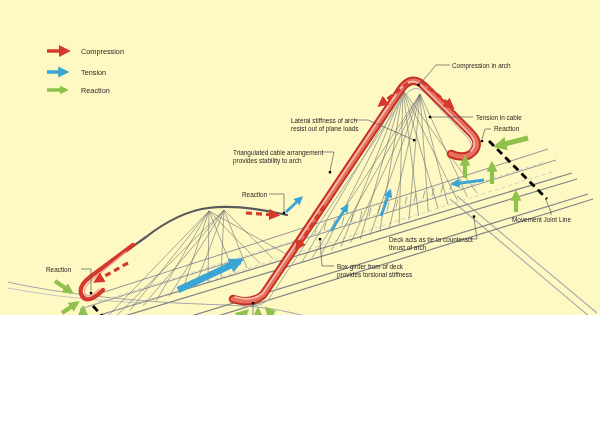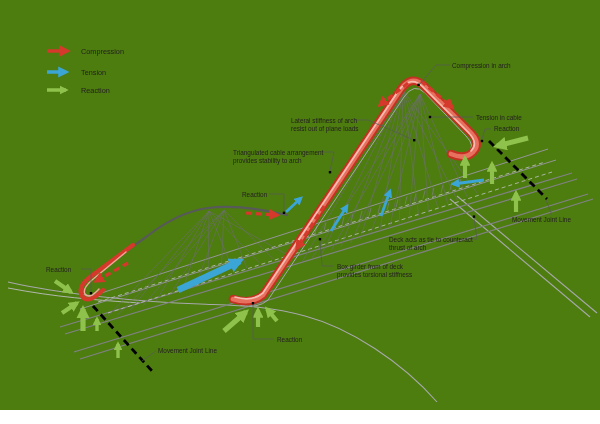--- a/index.html
+++ b/index.html
@@ -1,16 +1,16 @@
 <!DOCTYPE html>
 <html><head>
 <meta charset="utf-8">
 <style>
   html,body{margin:0;padding:0;background:#ffffff;}
-  .stage{position:relative;width:600px;height:410px;background:#4d7c0f;overflow:hidden;}
+  .stage{position:relative;width:600px;height:315px;background:#fef9c3;overflow:hidden;}
   svg{display:block;}
   .lbl{font-family:"Liberation Sans",sans-serif;font-size:6.4px;fill:#231f20;}
   .leg{font-family:"Liberation Sans",sans-serif;font-size:7.3px;fill:#231f20;}
   .conn{stroke:#58595b;stroke-width:0.7;fill:none;}
   .joint{stroke:#000000;stroke-width:2.8;stroke-dasharray:7 4.5;fill:none;}
   .deckline{stroke:#808285;fill:none;}
   .deckline-light{stroke:#939598;fill:none;}
   .deckdash{stroke:#c4c5c7;stroke-width:0.8;stroke-dasharray:4 3;fill:none;}
   .curve{stroke:#a7a9ac;stroke-width:1.1;fill:none;}
   .cmp{stroke:#d5392b;stroke-width:3.2;stroke-dasharray:6 4;fill:none;marker-end:url(#ah-red);}

